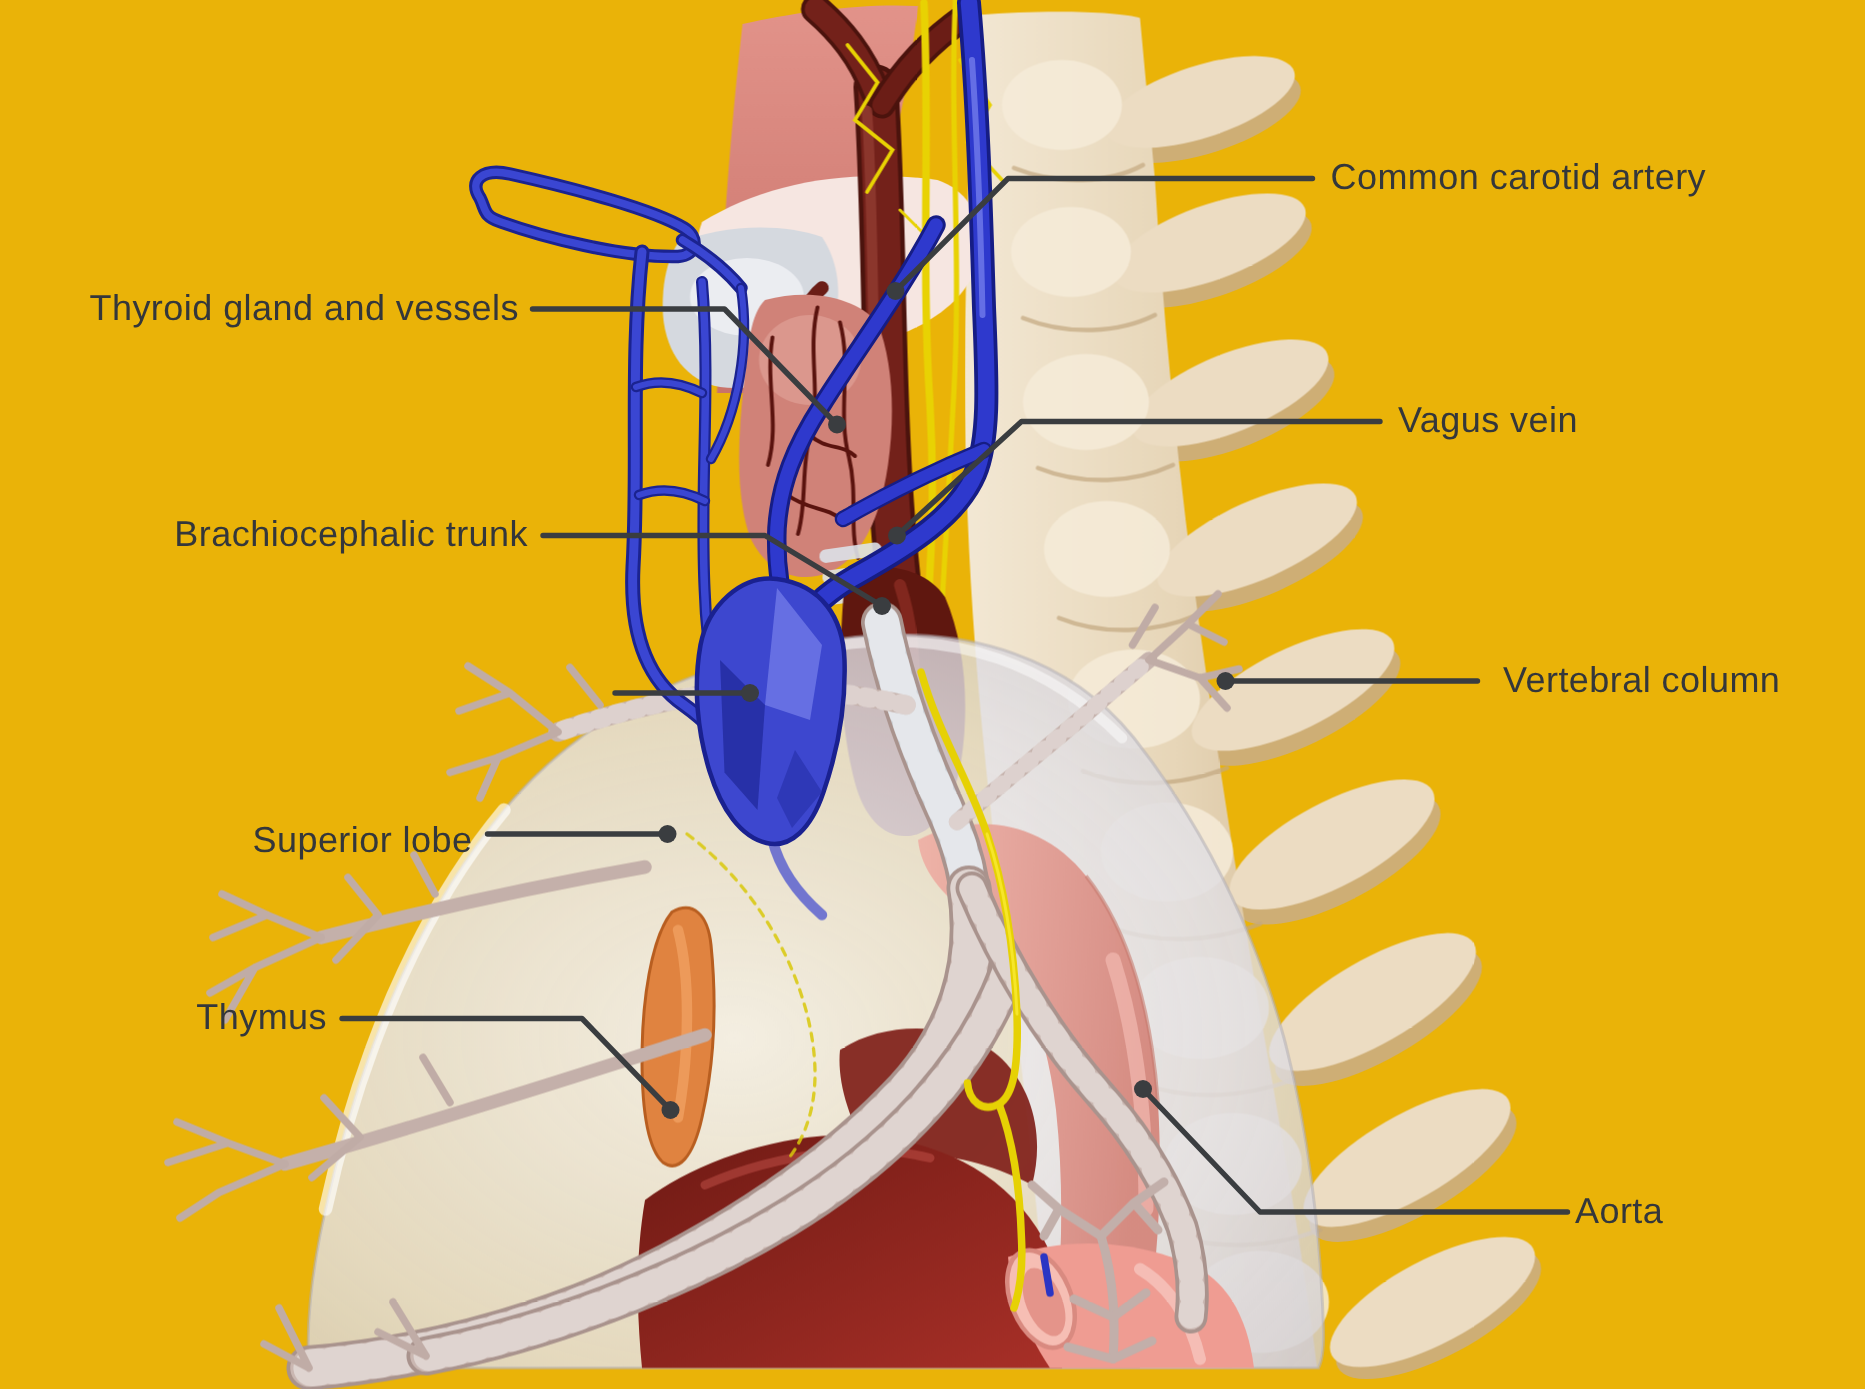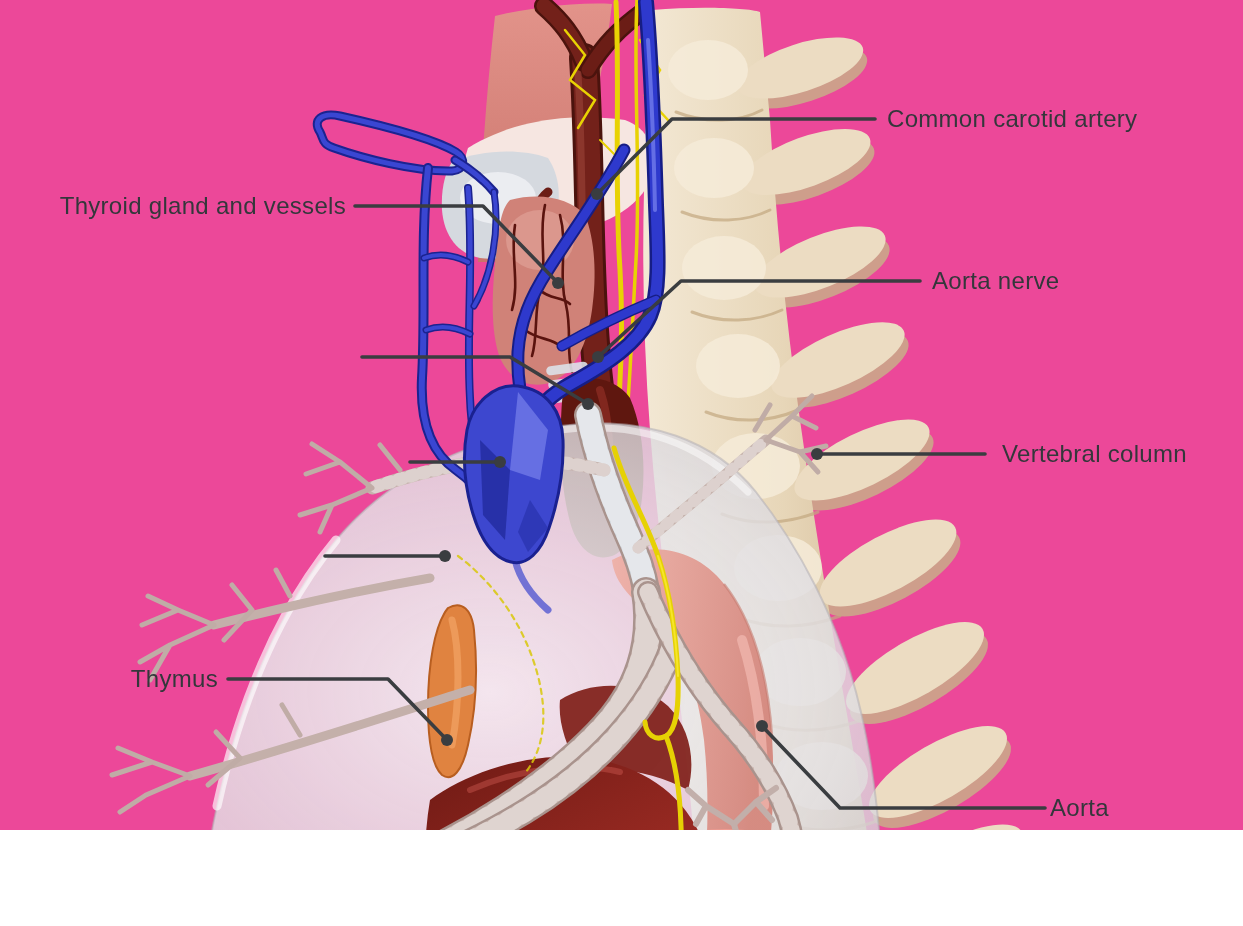--- a/index.html
+++ b/index.html
@@ -1,17 +1,17 @@
 <!DOCTYPE html>
 <html><head>
 <meta charset="utf-8">
 <style>
   html,body{margin:0;padding:0;background:#ffffff;}
   .canvas{
-    position:relative;width:1243px;height:830px;background:#ec4899;
+    position:relative;width:1243px;height:926px;background:#eab308;
     font-family:"Liberation Sans",sans-serif;overflow:hidden;text-decoration:underline;
   }
   .art{position:absolute;left:0;top:0;}
   .label{
     position:absolute;font-size:24px;color:#34373b;letter-spacing:.3px;
     white-space:nowrap;line-height:28px;
   }
   .right-align{}
   #lbl-common-carotid{left:887px;top:105px;}
   #lbl-thyroid{right:897px;top:192px;}
@@ -340,26 +340,28 @@
         <circle cx="447" cy="740" r="6"></circle>
         <circle cx="762" cy="726" r="6"></circle>
       </g>
     </g>
   </svg>
 
   <div class="label" id="lbl-common-carotid">Common carotid artery</div>
 
   <div class="label right-align" id="lbl-thyroid">Thyroid gland and vessels</div>
 
-  <div class="label" id="lbl-vagus">Aorta nerve</div>
-
+  <div class="label" id="lbl-vagus">Vagus vein</div>
+
+  <div class="label right-align" id="lbl-btrunk">Brachiocephalic trunk</div>
 
 
   <div class="label" id="lbl-vertebral">Vertebral column</div>
 
   <div class="label right-align" id="lbl-slobe">
+    <div>Superior lobe</div>
   </div>
 
   <div class="label right-align" id="lbl-thymus">Thymus</div>
 
   <div class="label" id="lbl-aorta">Aorta</div>
 
 </div>
 
 </body></html>

